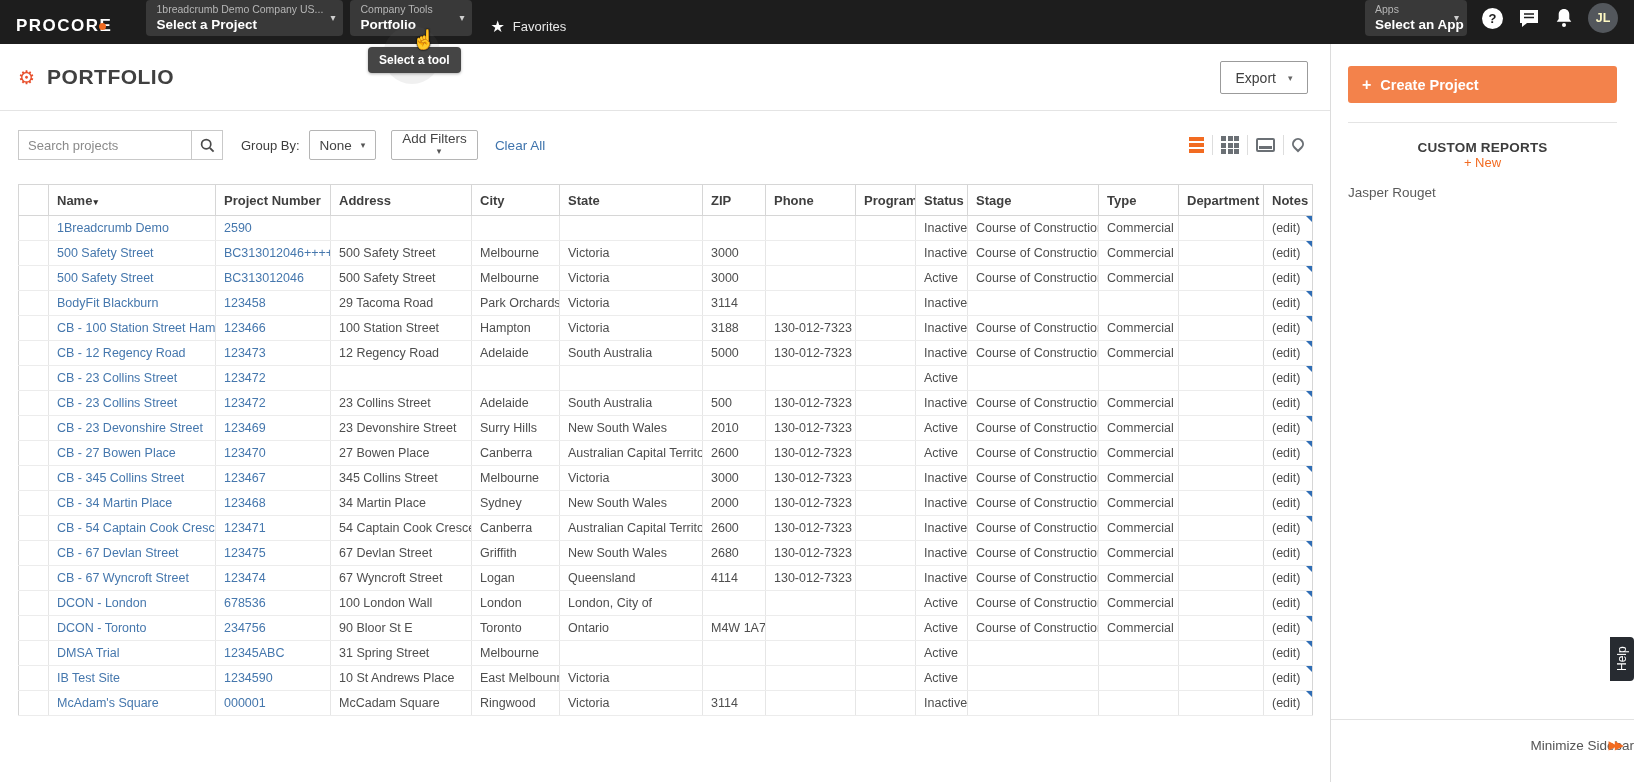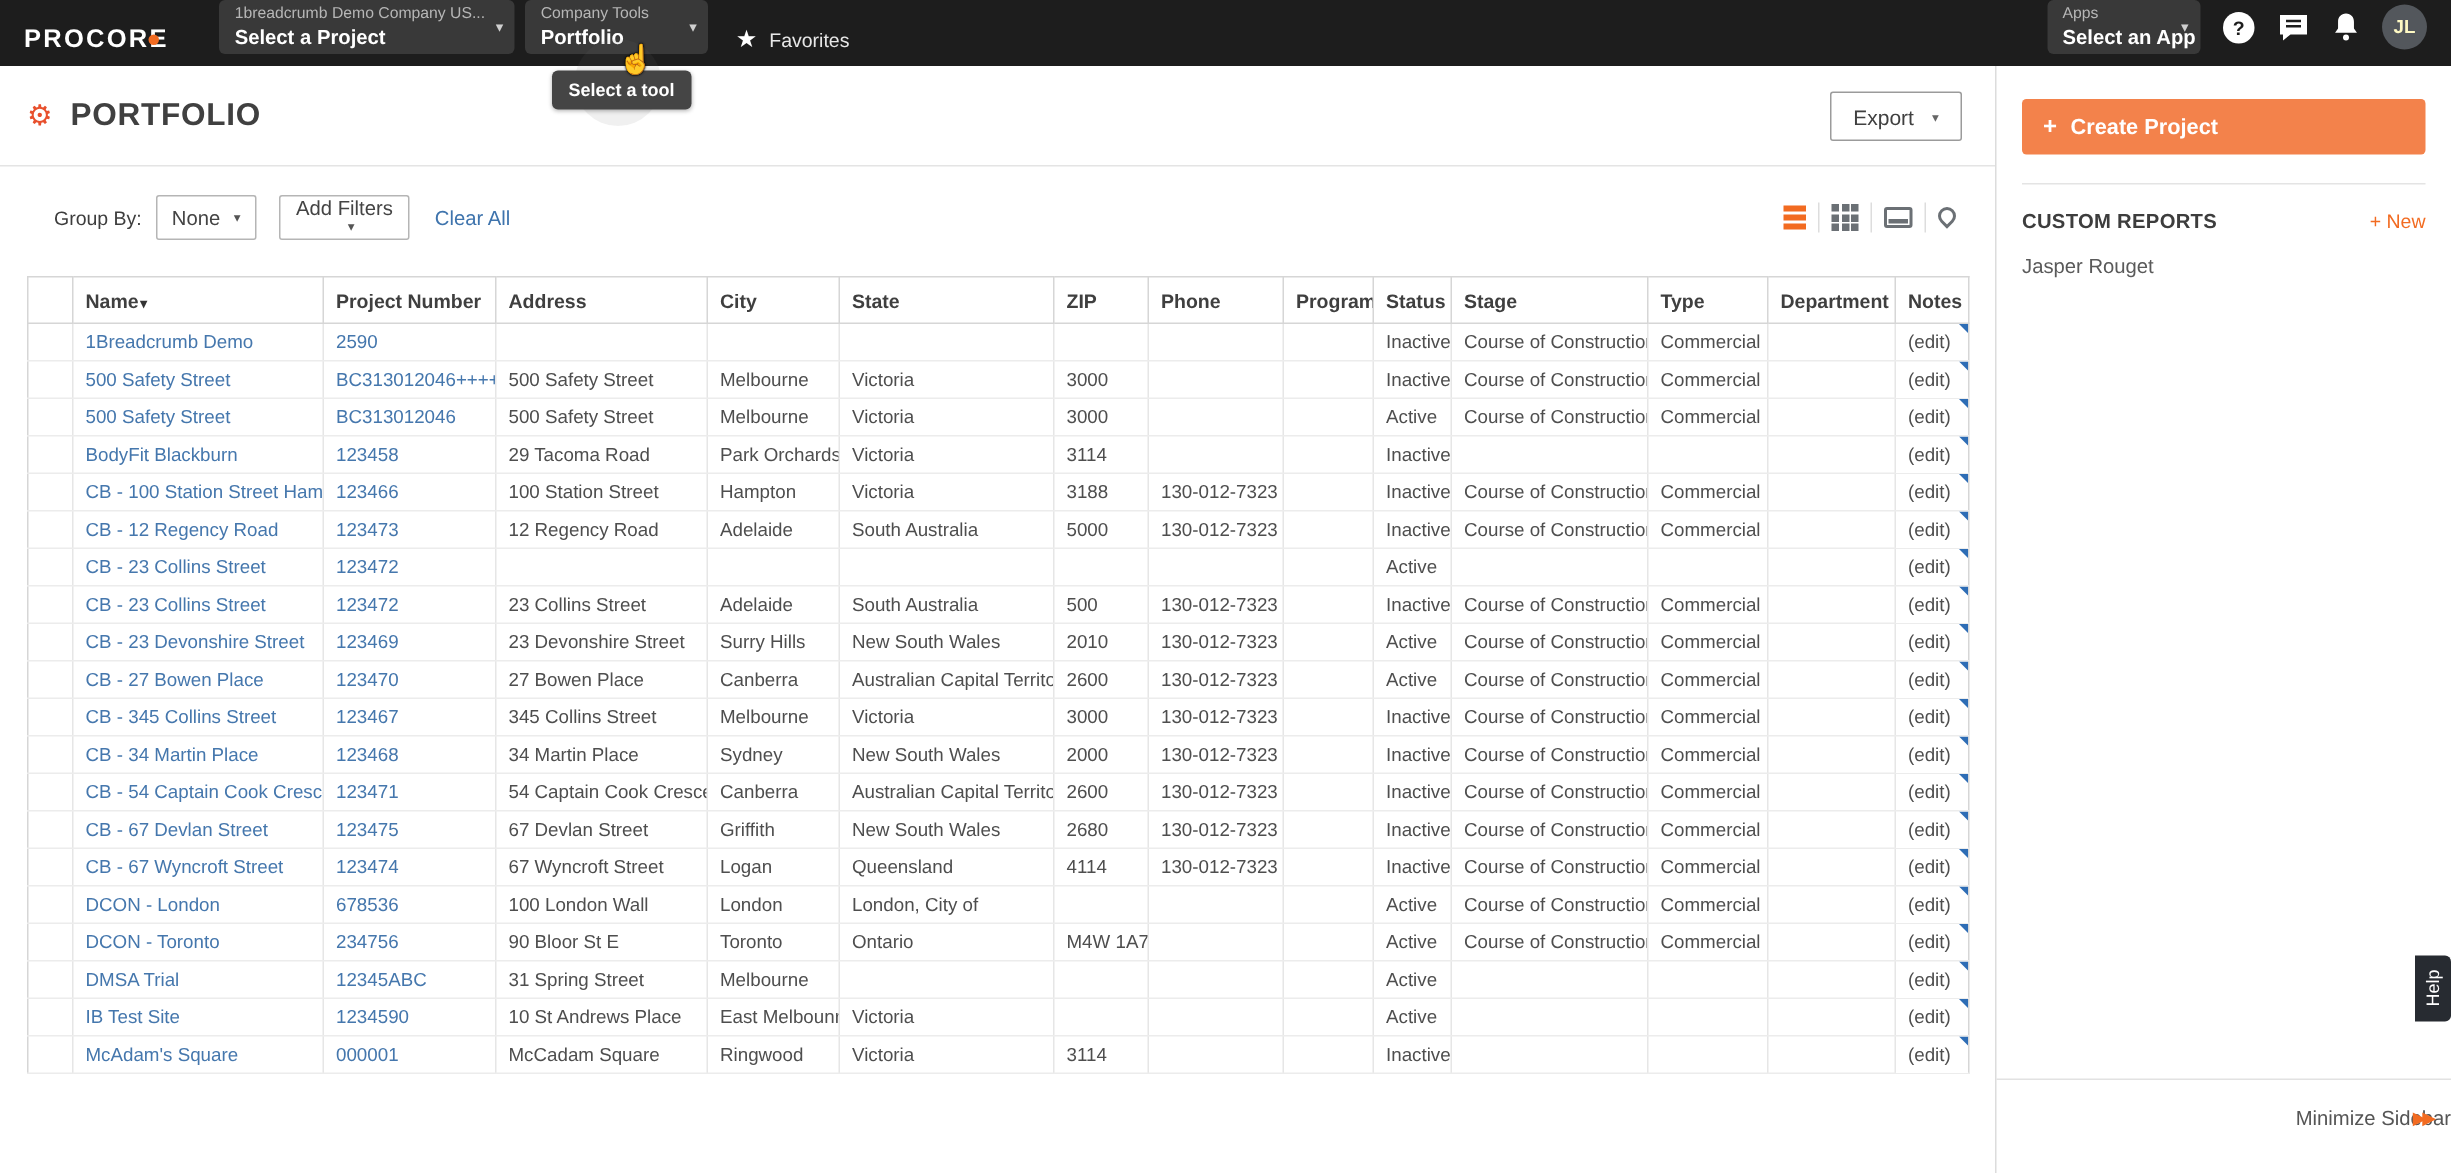--- a/index.html
+++ b/index.html
@@ -83,21 +83,21 @@
   td:first-child { border-left:1px solid #d6d6d6; }
   td:last-child { border-right:1px solid #d6d6d6; position:relative; }
   .lnk { color:#4577ad; cursor:pointer; }
   .sort-caret { font-size:9px; margin-left:1px; color:#333; }
   .flag { position:absolute; top:0; right:0; width:0; height:0; border-top:6px solid #2e6db5; border-left:6px solid transparent; }
 
   
   .create-btn { margin-top:22px; width:100%; height:37px; background:#f3824b; border:none; border-radius:3px; color:#fff; font-size:14.5px; font-weight:700; display:flex; align-items:center; padding-left:14px; cursor:pointer; font-family:"Liberation Sans",sans-serif; }
   .create-btn .plus { font-size:16px; margin-right:9px; font-weight:700; }
   .sb-divider { border-top:1px solid #e4e4e4; margin-top:19px; }
-  .reports-head { margin-top:17px; display:flex; align-items:center; justify-content:space-between; }
+  .reports-head { margin-top:17px; display:flex; align-items:center; justify-content:space-between;flex-direction:column; }
   .reports-title { font-size:13.5px; font-weight:700; color:#3d3d3d; letter-spacing:0.2px; }
   .new-link { font-size:13px; color:#f26b21; cursor:pointer; }
   .report-item { margin-top:15px; font-size:13.5px; color:#5a5a5a; cursor:pointer; }
   .sb-bottom { position:absolute; left:0; right:0; bottom:12px; height:51px; border-top:1px solid #e2e2e2; display:flex; align-items:center; justify-content:flex-end; font-size:13.5px; color:#555; cursor:pointer; }
   .sb-bottom .dbl-arrow { position:absolute; right:13px; color:#f26b21; font-size:12px; letter-spacing:-3px; }
 
   
   .help-tab { position:absolute; right:0; top:637px; width:24px; height:44px; background:#272b31; border-radius:4px 0 0 4px; color:#fff; font-size:12px; display:flex; align-items:center; justify-content:center; writing-mode:vertical-rl; transform:rotate(180deg); cursor:pointer; z-index:30; }
 </style>
 </head>
@@ -156,20 +156,29 @@
     <div class="page-header">
       <span class="gear">⚙</span>
       <span class="page-title">PORTFOLIO</span>
       <div class="export-btn">
         <span>Export</span>
         <span class="dd-caret2">▾</span>
       </div>
     </div>
 
     <div class="filter-bar">
+      <div class="search-wrap">
+        <input class="search-input" placeholder="Search projects" style="">
+        <div class="search-btn">
+          <svg width="15" height="15" viewBox="0 0 15 15">
+              <circle cx="6.2" cy="6.2" r="4.6" fill="none" stroke="#4a4a4a" stroke-width="1.7"></circle>
+              <line x1="9.8" y1="9.8" x2="13.6" y2="13.6" stroke="#4a4a4a" stroke-width="1.9"></line>
+            </svg>
+        </div>
+      </div>
       <span class="groupby-label">Group By:</span>
       <div class="sel-box">
         <span>None</span>
         <span class="dd-caret2">▾</span>
       </div>
       <div class="sel-box add-filters">
         <span>Add Filters</span>
         <span class="dd-caret2">▾</span>
       </div>
       <span class="clear-all">Clear All</span>

